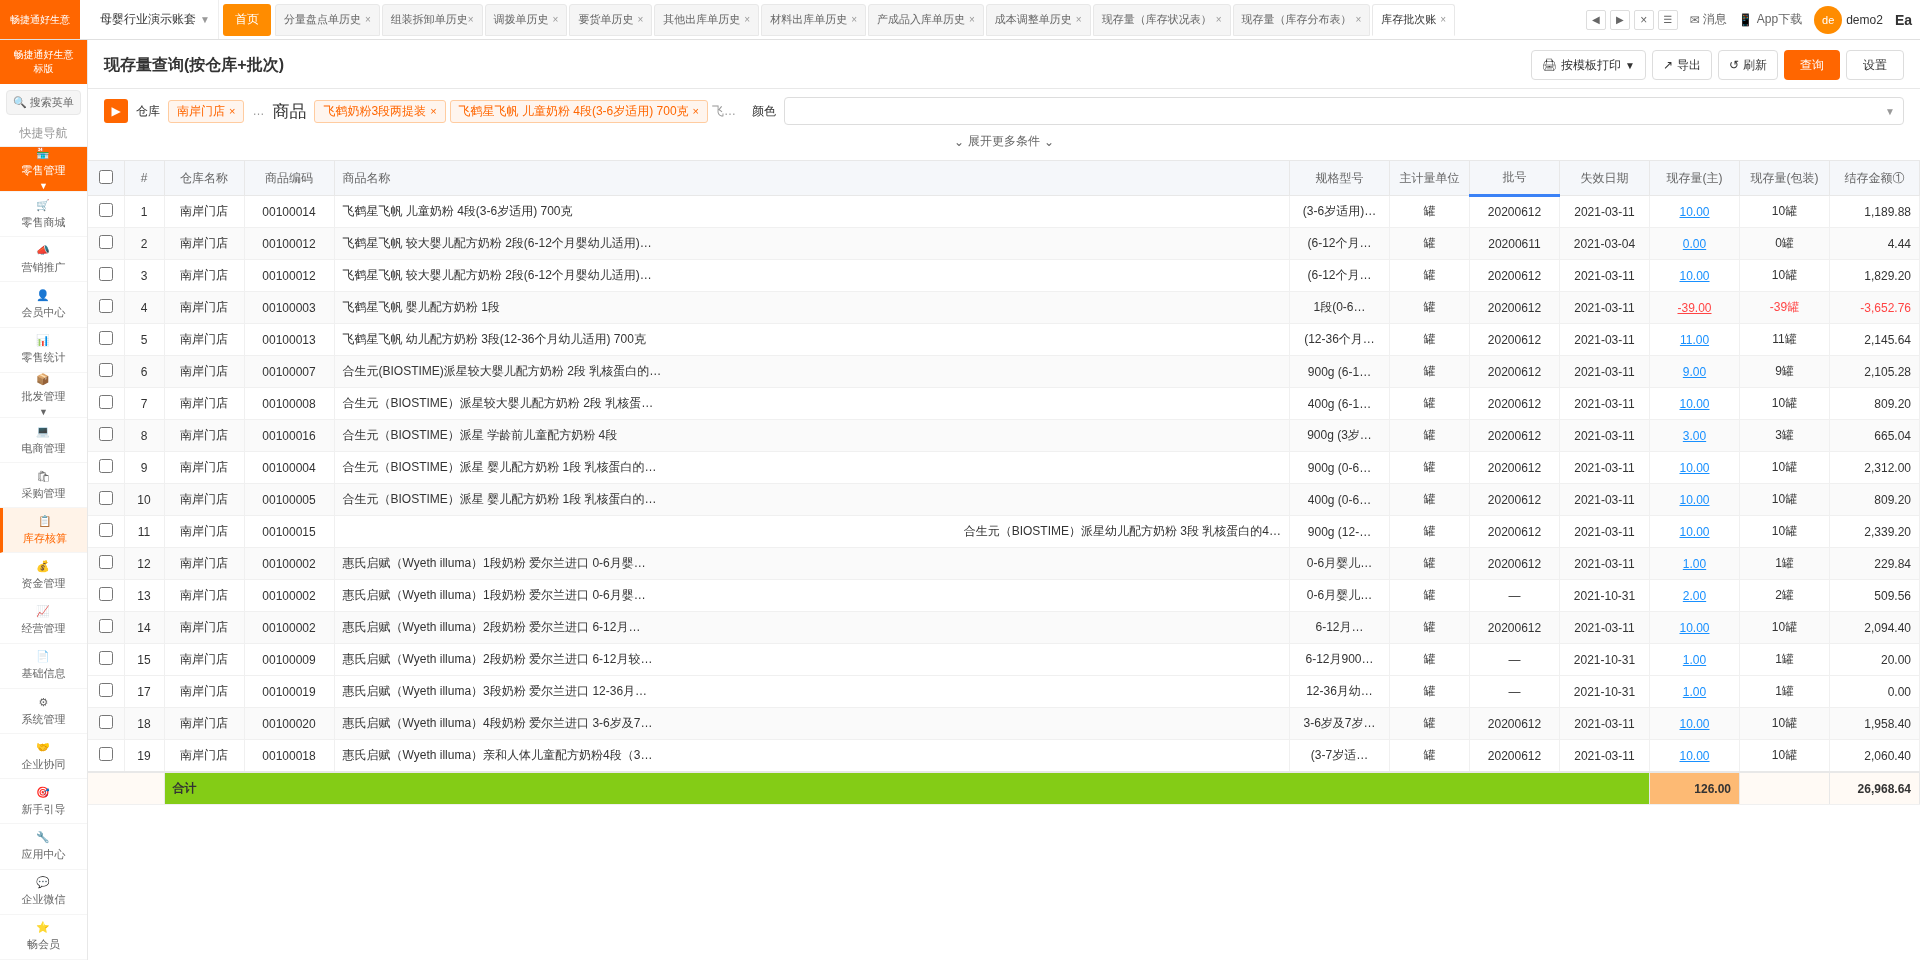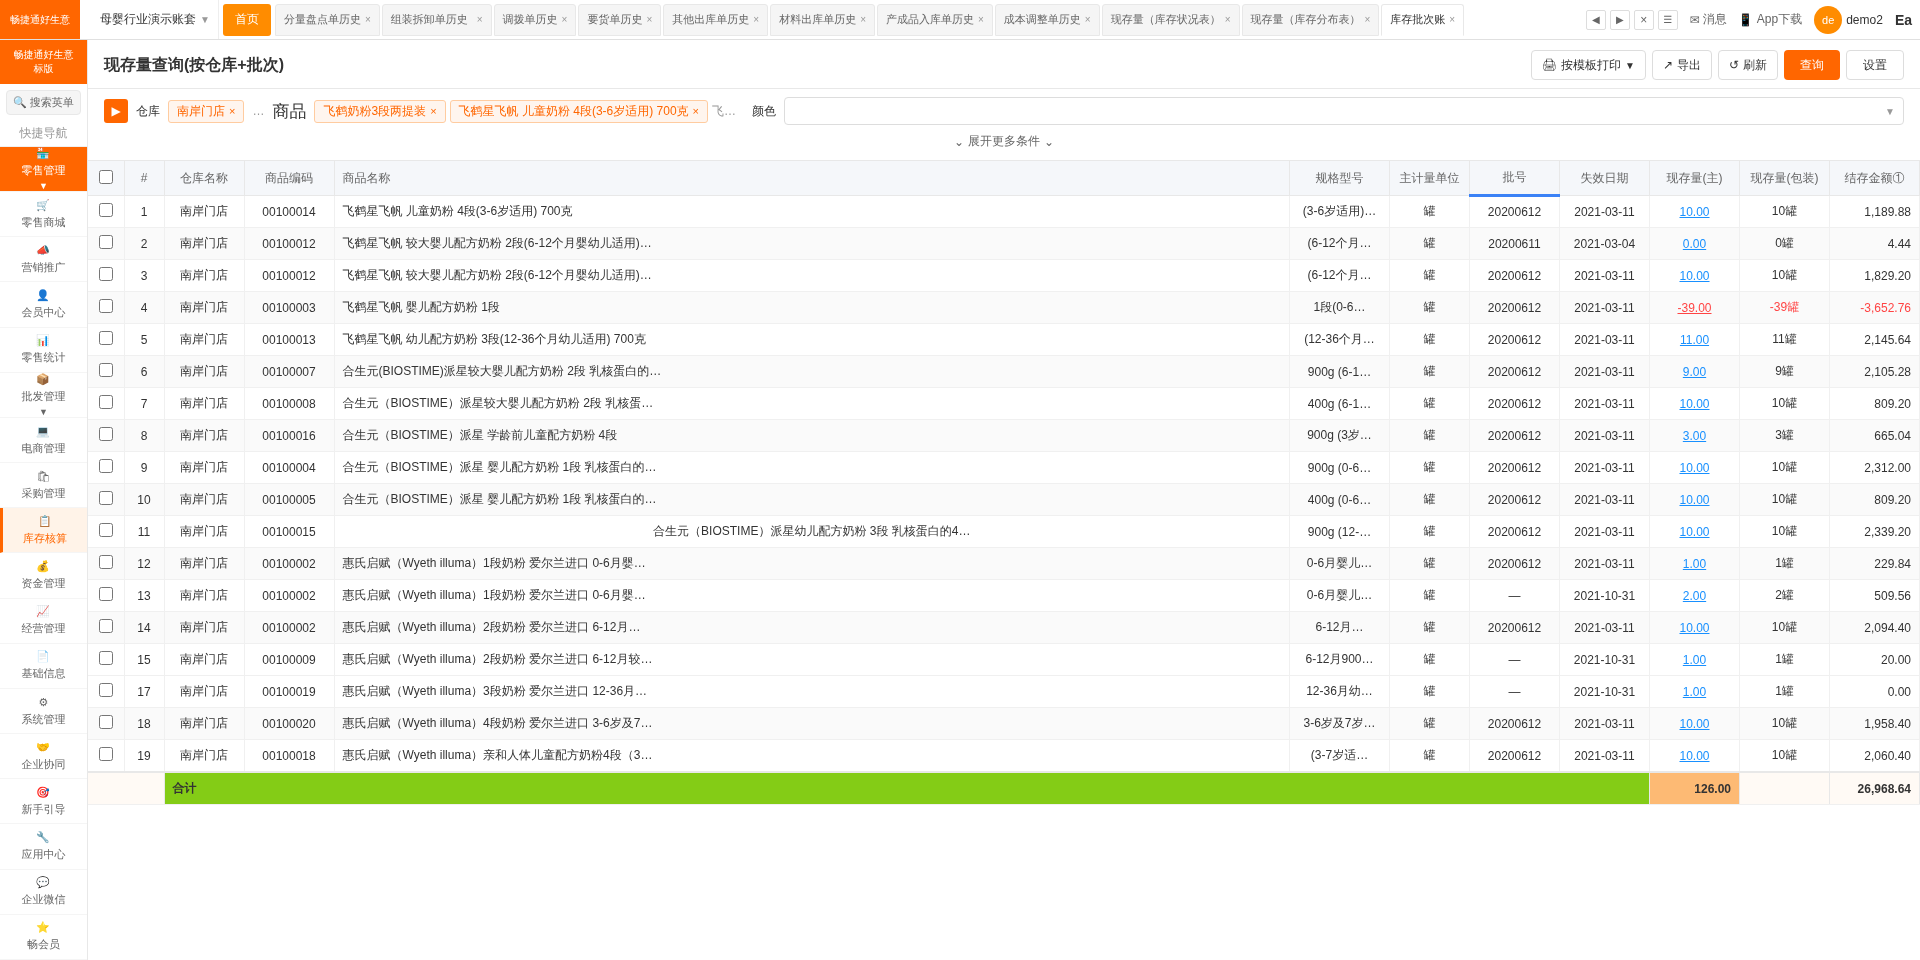--- a/index.html
+++ b/index.html
@@ -53,21 +53,21 @@
 
   <div style="height:32px; padding:0 12px; background:#ff8c00; color:#fff; border-radius:3px; display:flex; align-items:center; font-size:12px; cursor:pointer; white-space:nowrap; flex-shrink:0;">
     <span>首页</span>
   </div>
 
   <div style="display:flex; flex:1; overflow:hidden; gap:2px; align-items:center; height:100%;">
     <div style="height:32px; padding:0 8px; border:1px solid #e8e8e8; border-radius:3px 3px 0 0; background:#f5f5f5; display:flex; align-items:center; gap:4px; font-size:11px; color:#666; white-space:nowrap; cursor:pointer; flex-shrink:0;">
       <span>分量盘点单历史</span>
       <span style="font-size:10px; color:#999;">×</span>
     </div>
-    <div style="height:32px; padding:0 8px; border:1px solid #e8e8e8; border-radius:3px 3px 0 0; background:#f5f5f5; display:flex; align-items:center; gap:9px; font-size:11px; color:#666; white-space:nowrap; cursor:pointer; flex-shrink:0;">
+    <div style="height:32px; padding:0 8px; border:1px solid #e8e8e8; border-radius:3px 3px 0 0; background:#f5f5f5; display:flex; align-items:center; gap:0; font-size:11px; color:#666; white-space:nowrap; cursor:pointer; flex-shrink:0;">
       <span>组装拆卸单历史</span>
       <span style="font-size:10px; color:#999;">×</span>
     </div>
     <div style="height:32px; padding:0 8px; border:1px solid #e8e8e8; border-radius:3px 3px 0 0; background:#f5f5f5; display:flex; align-items:center; gap:4px; font-size:11px; color:#666; white-space:nowrap; cursor:pointer; flex-shrink:0;">
       <span>调拨单历史</span>
       <span style="font-size:10px; color:#999;">×</span>
     </div>
     <div style="height:32px; padding:0 8px; border:1px solid #e8e8e8; border-radius:3px 3px 0 0; background:#f5f5f5; display:flex; align-items:center; gap:4px; font-size:11px; color:#666; white-space:nowrap; cursor:pointer; flex-shrink:0;">
       <span>要货单历史</span>
       <span style="font-size:10px; color:#999;">×</span>
@@ -471,21 +471,21 @@
     <td style="padding:7px 8px; border-bottom:1px solid #f0f0f0; border-right:1px solid #f0f0f0; text-align:center; ">10罐</td>
     <td style="padding:7px 8px; border-bottom:1px solid #f0f0f0; border-right:1px solid #f0f0f0; text-align:right; ">809.20</td>
   </tr>
             <tr>
     <td style="padding:7px 8px; border-bottom:1px solid #f0f0f0; border-right:1px solid #f0f0f0; text-align:center;">
       <input type="checkbox" style="width: 14px; height: 14px;">
     </td>
     <td style="padding:7px 8px; border-bottom:1px solid #f0f0f0; border-right:1px solid #f0f0f0; text-align:center;">11</td>
     <td style="padding:7px 8px; border-bottom:1px solid #f0f0f0; border-right:1px solid #f0f0f0; text-align:center;">南岸门店</td>
     <td style="padding:7px 8px; border-bottom:1px solid #f0f0f0; border-right:1px solid #f0f0f0; text-align:center;">00100015</td>
-    <td style="padding:7px 8px; border-bottom:1px solid #f0f0f0; border-right:1px solid #f0f0f0; text-align:center; white-space:nowrap; overflow:hidden; text-overflow:ellipsis; max-width:320px;">合生元（BIOSTIME）派星幼儿配方奶粉 3段 乳核蛋白的4…</td>
+    <td style="padding:7px 8px; border-bottom:1px solid #f0f0f0; border-right:1px solid #f0f0f0; text-align:right; white-space:nowrap; overflow:hidden; text-overflow:ellipsis; max-width:320px;">合生元（BIOSTIME）派星幼儿配方奶粉 3段 乳核蛋白的4…</td>
     <td style="padding:7px 8px; border-bottom:1px solid #f0f0f0; border-right:1px solid #f0f0f0; text-align:center;">900g (12-…</td>
     <td style="padding:7px 8px; border-bottom:1px solid #f0f0f0; border-right:1px solid #f0f0f0; text-align:center;">罐</td>
     <td style="padding:7px 8px; border-bottom:1px solid #f0f0f0; border-right:1px solid #f0f0f0; text-align:center;">20200612</td>
     <td style="padding:7px 8px; border-bottom:1px solid #f0f0f0; border-right:1px solid #f0f0f0; text-align:center;">2021-03-11</td>
     <td style="padding:7px 8px; border-bottom:1px solid #f0f0f0; border-right:1px solid #f0f0f0; text-align:center;  color:#1890ff; text-decoration:underline; cursor:pointer;">10.00</td>
     <td style="padding:7px 8px; border-bottom:1px solid #f0f0f0; border-right:1px solid #f0f0f0; text-align:center; ">10罐</td>
     <td style="padding:7px 8px; border-bottom:1px solid #f0f0f0; border-right:1px solid #f0f0f0; text-align:right; ">2,339.20</td>
   </tr>
             <tr style="background: rgb(250, 250, 250);">
     <td style="padding:7px 8px; border-bottom:1px solid #f0f0f0; border-right:1px solid #f0f0f0; text-align:center;">

